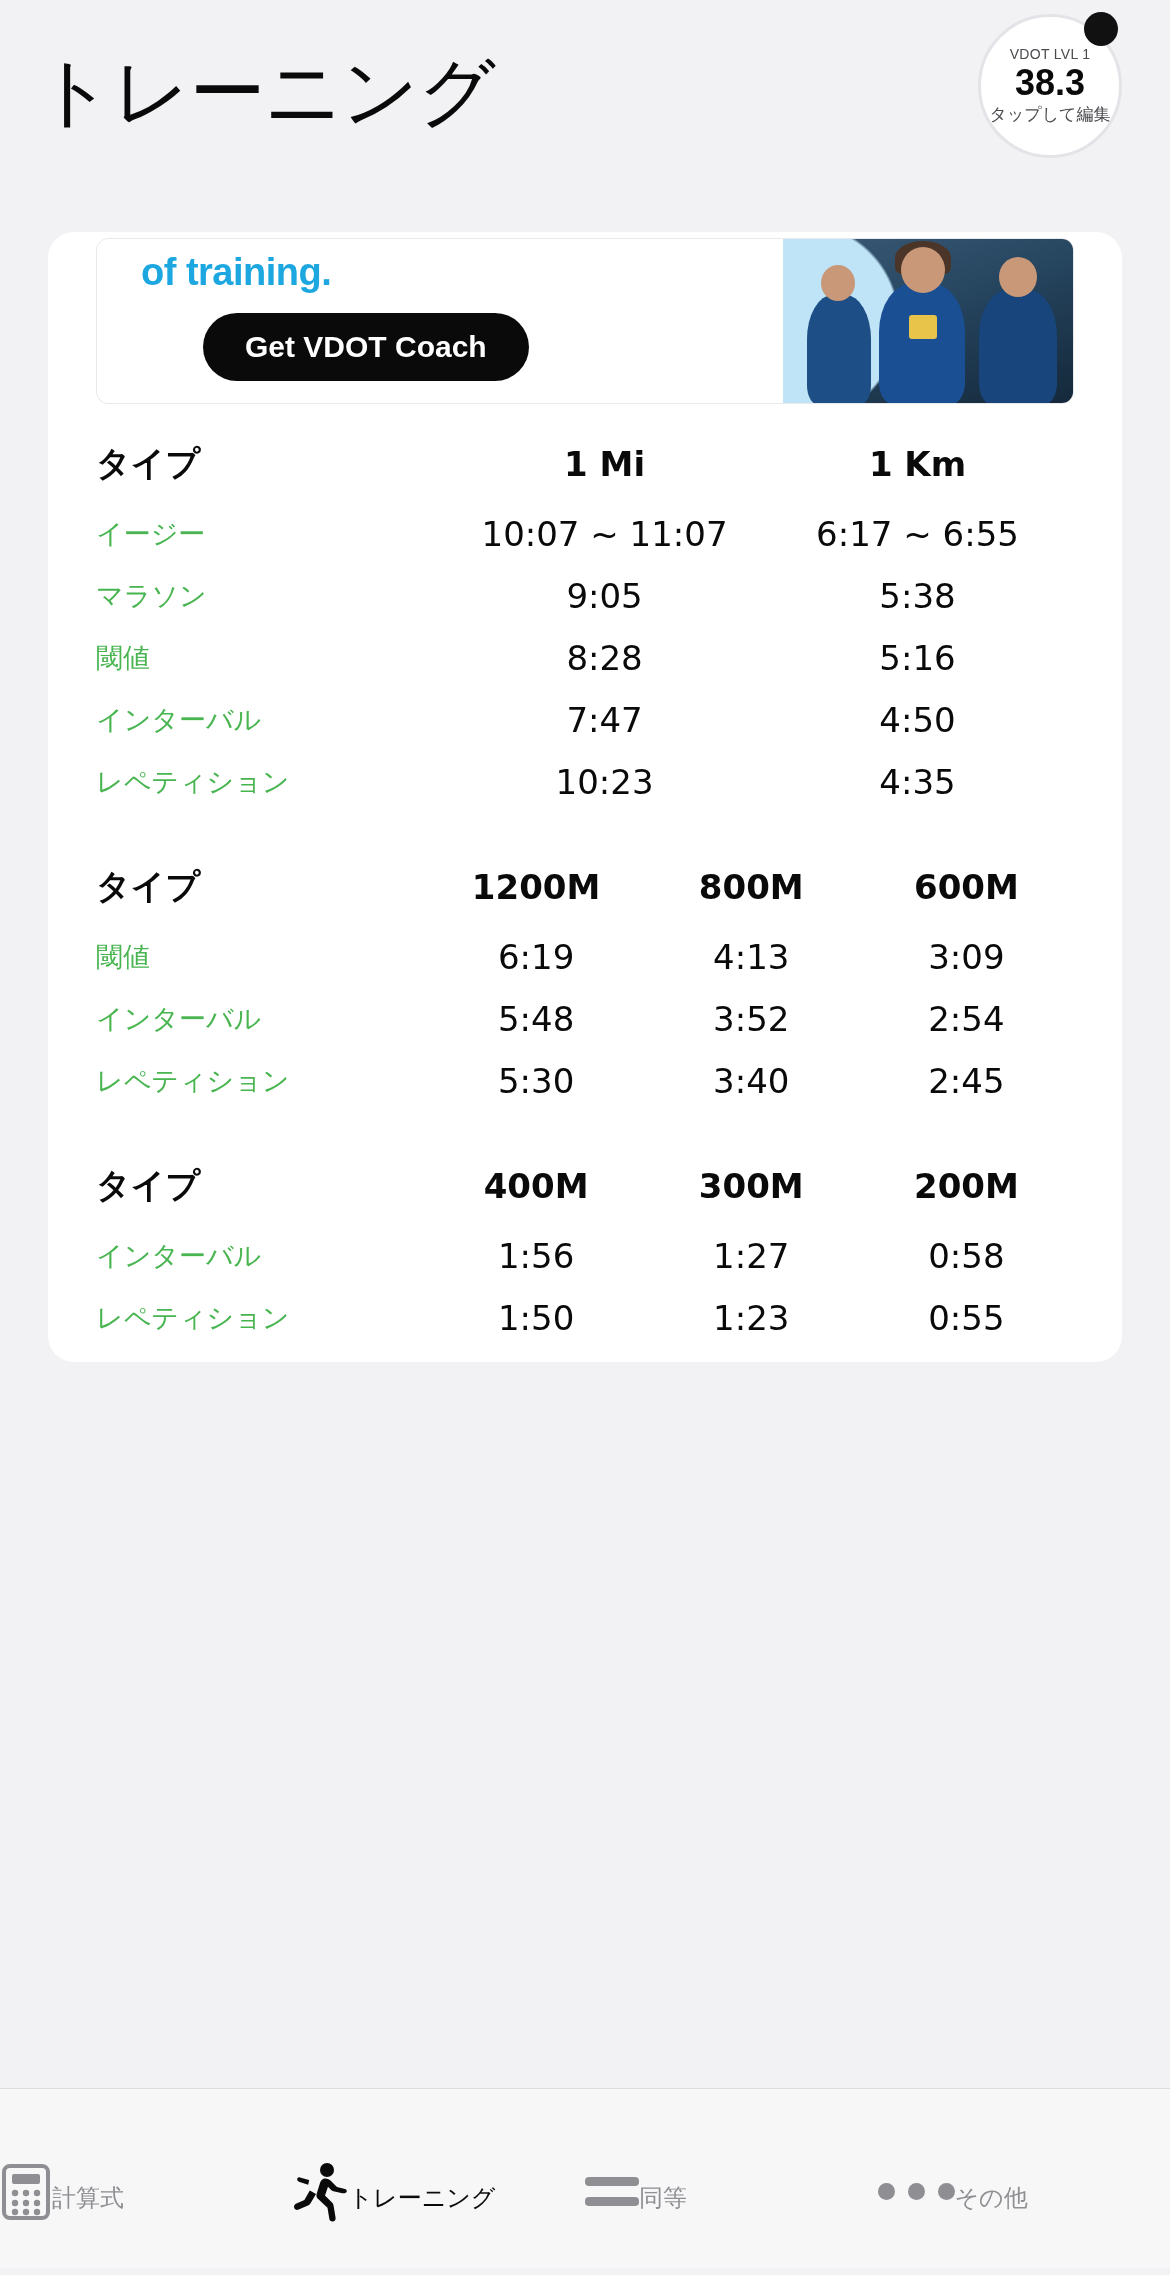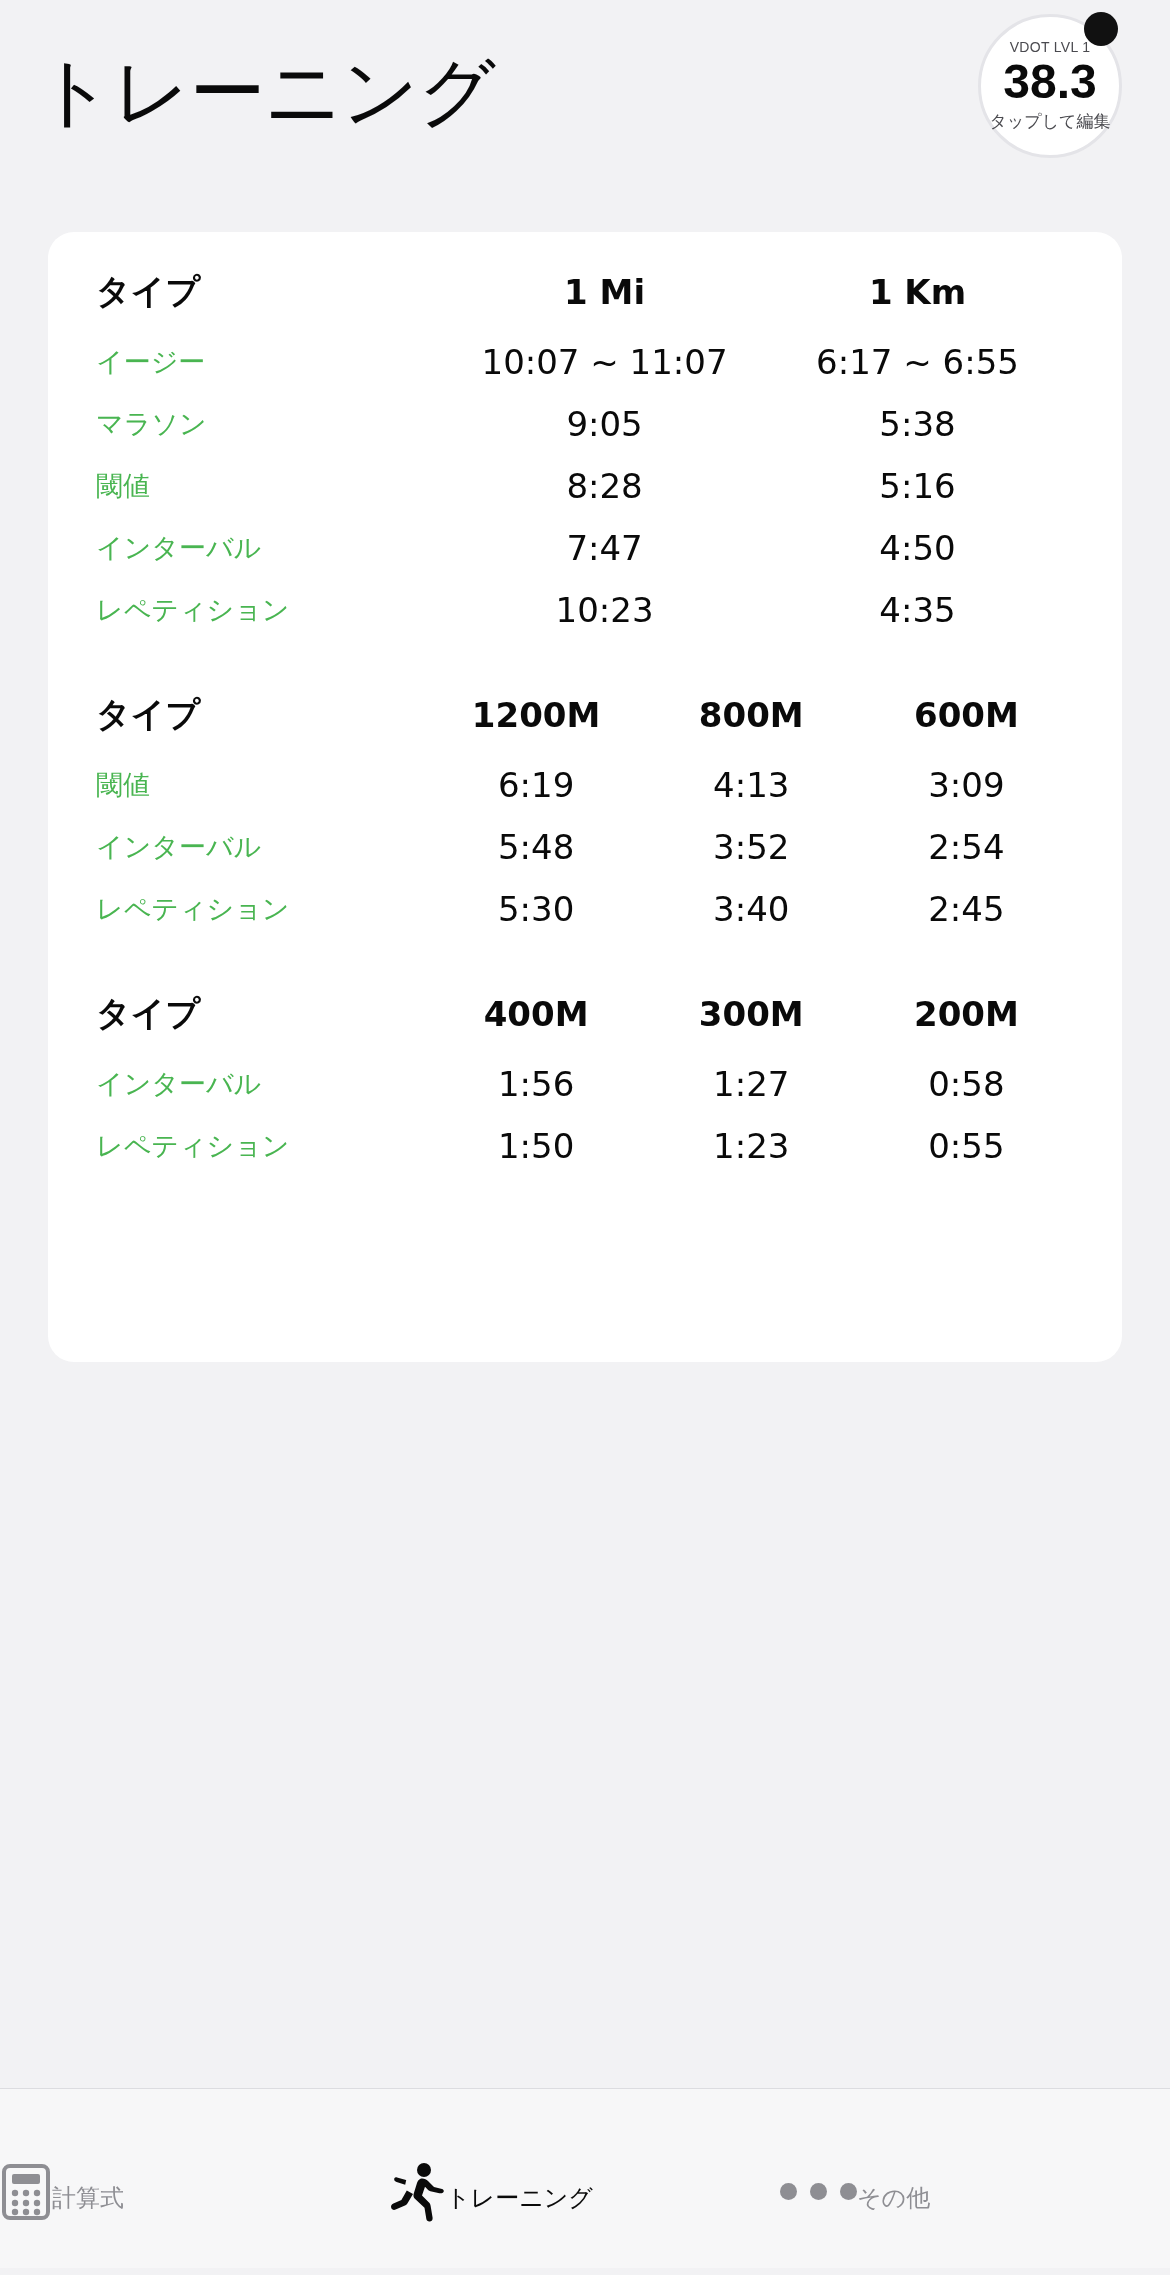--- a/index.html
+++ b/index.html
@@ -58,21 +58,21 @@
     background: #111111;
   }
   .vdot-lvl {
     font-size: 14px;
     color: #4a4a4f;
     letter-spacing: 0.3px;
     font-weight: 400;
     margin-bottom: 2px;
   }
   .vdot-value {
-    font-size: 48px;
+    font-size: 36px;
     font-weight: 700;
     color: #0a0a0a;
     line-height: 1.05;
   }
   .vdot-edit {
     font-size: 17px;
     color: #4a4a4f;
     margin-top: 2px;
     font-family: "DejaVu Sans", sans-serif;
   }
@@ -251,20 +251,34 @@
     <div class="vdot-badge">
       <div class="vdot-lvl">VDOT LVL 1</div>
       <div class="vdot-value">38.3</div>
       <div class="vdot-edit">タップして編集</div>
     </div>
     <div class="vdot-dot"></div>
   </div>
 
   <div class="card">
 
+    <div class="banner">
+      <div class="banner-text">of training.</div>
+      <button class="banner-btn">Get VDOT Coach</button>
+      <div class="banner-photo">
+        <span class="runner r2"></span>
+        <span class="head h2"></span>
+        <span class="runner r1"></span>
+        <span class="hair1"></span>
+        <span class="head h1"></span>
+        <span class="vest v1"></span>
+        <span class="runner r3"></span>
+        <span class="head h3"></span>
+      </div>
+    </div>
 
     <div class="tables">
 
       <table class="tbl-mi">
         <colgroup>
             <col class="c0">
             <col class="c1">
             <col class="c2">
           </colgroup>
         <thead>
@@ -401,20 +415,29 @@
         <svg width="56" height="60" viewBox="0 0 56 60" fill="#0a0a0a">
           <circle cx="34" cy="8" r="7"></circle>
           <path d="M30 17c3-1 6 0 8 2l6 6 8 2c2 .5 2.6 3 .4 4-1 .5-2 .4-3 .2l-9-2c-1.2-.3-2.2-1-3-2l-2.4-2.4-3 8.6 7 7c1 1 1.4 2 1.6 3.3l2 12c.3 2.2-1 3.7-3 3.8-1.8.1-3-1-3.3-2.8l-1.8-11-9.6-9c-1.4-1.4-1.8-3-1.2-5l3.3-10.6c.6-2 1.8-3.4 3-4.1z"></path>
           <path d="M23 32l-5.6 9.6c-.6 1-1.4 1.6-2.4 2l-9.4 4c-2 .8-3.8 0-4.4-1.8-.6-1.8.3-3.5 2.2-4.3l8-3.4 5.4-9.6 6.2 3.5z"></path>
           <path d="M16 18l-9-2.6c-2-.6-3 .6-2.8 2.2.2 1.4 1 2 2.4 2.5l8.6 2.6 1-4.7z"></path>
         </svg>
       </div>
       <div class="tab-label">トレーニング</div>
     </div>
 
+    <div class="tab">
+      <div class="glyph">
+        <span class="equals-wrap">
+          <span class="equals-bar"></span>
+          <span class="equals-bar"></span>
+        </span>
+      </div>
+      <div class="tab-label">同等</div>
+    </div>
 
     <div class="tab">
       <div class="glyph">
         <span class="dots">
             <i></i>
             <i></i>
             <i></i>
           </span>
       </div>
       <div class="tab-label">その他</div>

